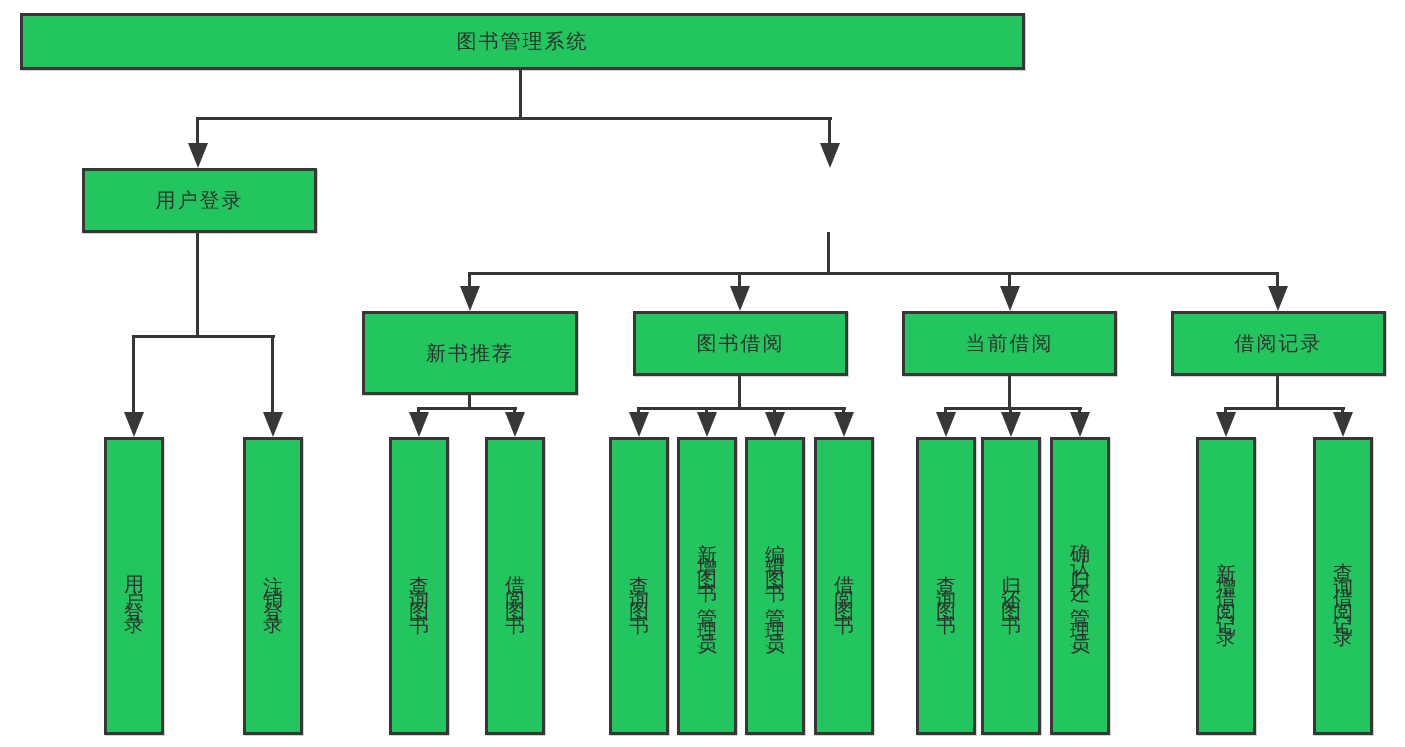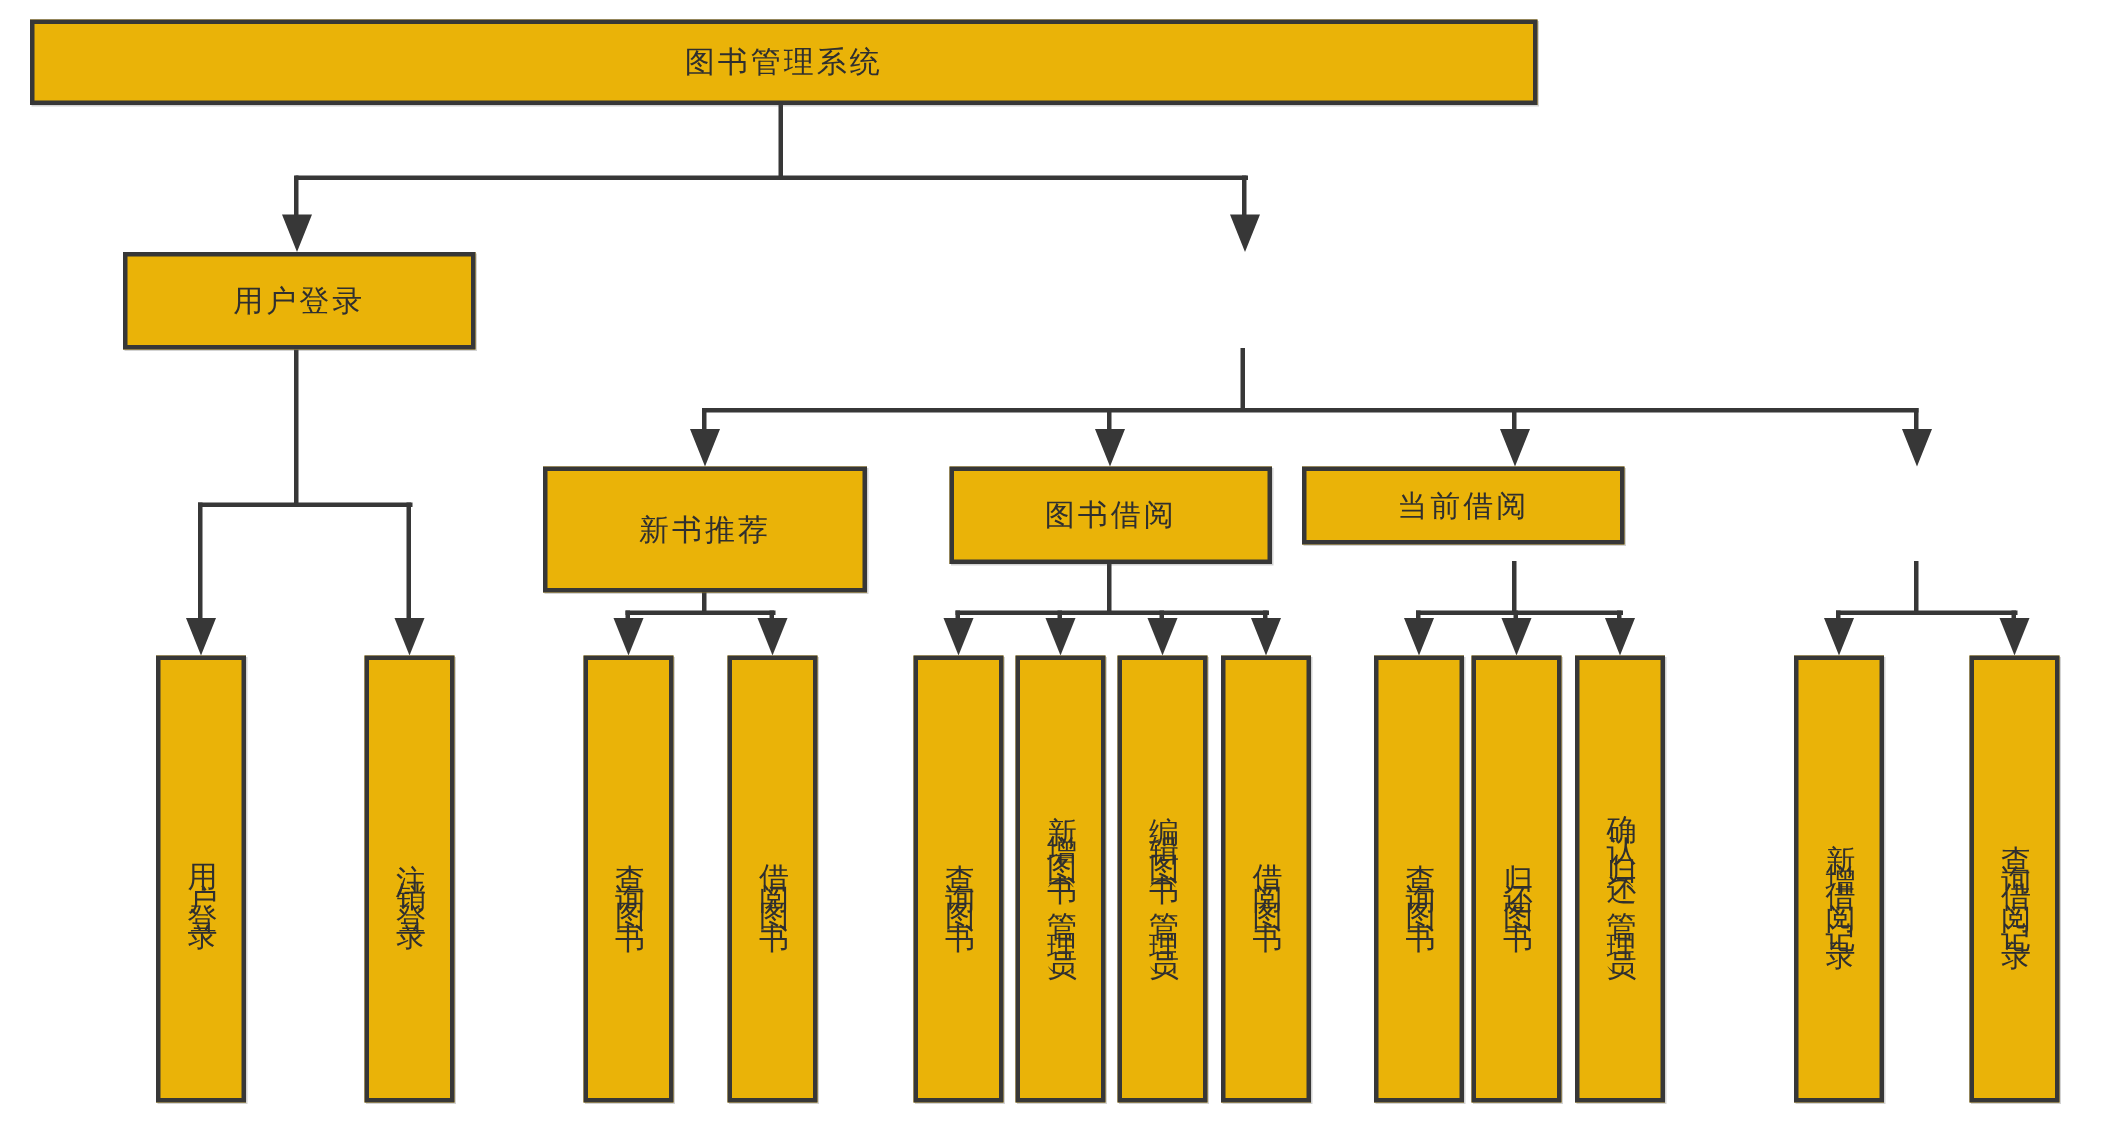--- a/index.html
+++ b/index.html
@@ -7,21 +7,21 @@
     position: relative;
     width: 1405px;
     height: 747px;
     background: #ffffff;
     overflow: hidden;
     font-family: "Liberation Sans", "DejaVu Sans", sans-serif;
   }
   .node {
     position: absolute;
     box-sizing: border-box;
-    background: #eab308;
+    background: #22c55e;
     border: 3px solid #373737;
     box-shadow: 1px 1px 0 rgba(80,80,80,.25);
     display: flex;
     align-items: center;
     justify-content: center;
     color: #2f2f2f;
     z-index: 2;
   }
   .node.h span {
     font-size: 20px;
@@ -73,22 +73,25 @@
   <div class="node h" style="left:82px;top:168px;width:235px;height:65px">
     <span>用户登录</span>
   </div>
 
   <div class="node h" style="left:362px;top:311px;width:216px;height:84px">
     <span>新书推荐</span>
   </div>
   <div class="node h" style="left:633px;top:311px;width:215px;height:65px">
     <span>图书借阅</span>
   </div>
-  <div class="node h" style="left:868px;top:311px;width:215px;height:52px">
+  <div class="node h" style="left:902px;top:311px;width:215px;height:65px">
     <span>当前借阅</span>
+  </div>
+  <div class="node h" style="left:1171px;top:311px;width:215px;height:65px">
+    <span>借阅记录</span>
   </div>
 
   <div class="node v" style="left:104px;top:437px;width:60px;height:298px">
     <span>用户登录</span>
   </div>
   <div class="node v" style="left:243px;top:437px;width:60px;height:298px">
     <span>注销登录</span>
   </div>
 
   <div class="node v" style="left:389px;top:437px;width:60px;height:298px">

